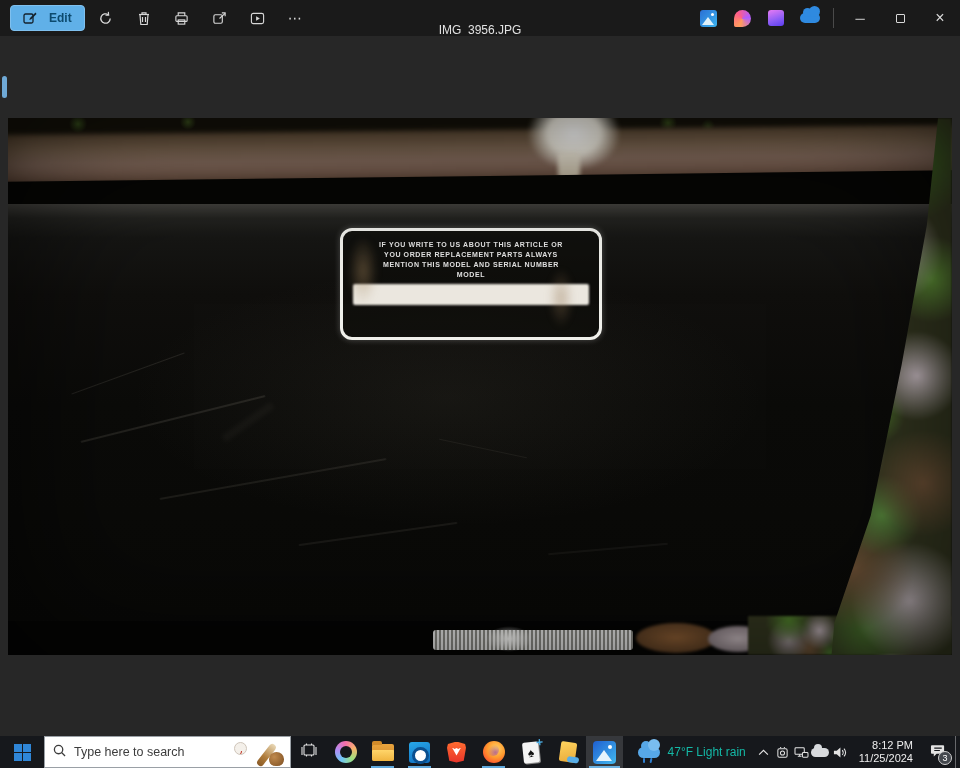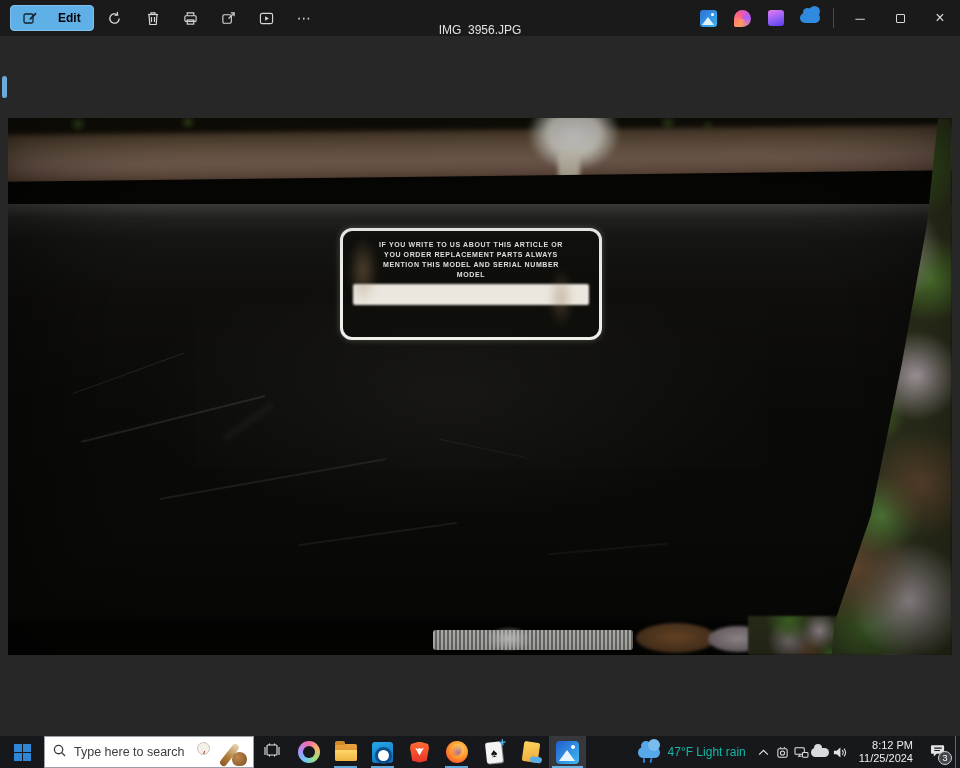--- a/index.html
+++ b/index.html
@@ -2,21 +2,21 @@
 <html><head>
 <meta charset="utf-8">
 <style>
   * { margin:0; padding:0; box-sizing:border-box; }
   html,body { width:960px; height:768px; overflow:hidden; }
   body { background:#272727; font-family:"Liberation Sans", sans-serif; position:relative; }
 
   
   .titlebar { position:absolute; top:0; left:0; width:960px; height:36px; background:#1a1a1a; display:flex; align-items:center; }
   .tb-left { display:flex; align-items:center; gap:4px; padding-left:10px; }
-  .edit-btn { display:flex; align-items:center; gap:21px; background:#60b0e8; border:1px solid #7fc0ee; border-radius:4px; height:26px; padding:0 12px; color:#000000; font-size:12px; font-weight:bold; cursor:pointer; }
+  .edit-btn { display:flex; align-items:center; gap:12px; background:#60b0e8; border:1px solid #7fc0ee; border-radius:4px; height:26px; padding:0 12px; color:#0c4a6e; font-size:12px; font-weight:bold; cursor:pointer; }
   .edit-btn svg { display:block; }
   .tool-btn { width:34px; height:28px; display:flex; align-items:center; justify-content:center; border-radius:4px; color:#d8d8d8; }
   .tool-btn svg { display:block; }
   .more-dots { color:#d8d8d8; font-size:14px; letter-spacing:2px; }
   .tb-title { position:absolute; left:0; right:0; text-align:center; color:#e2e2e2; font-size:12px; pointer-events:none;margin-top:24px; }
   .tb-right { margin-left:auto; display:flex; align-items:center; height:36px; }
   .tb-appicon { width:34px; height:28px; display:flex; align-items:center; justify-content:center; }
   .tb-sep { width:1px; height:20px; background:#4a4a4a; margin:0 6px; }
   .win-btn { width:40px; height:36px; display:flex; align-items:center; justify-content:center; color:#d8d8d8; font-size:13px; }
   .max-box { width:9px; height:9px; border:1px solid #d8d8d8; border-radius:1px; }
@@ -97,21 +97,21 @@
     background:radial-gradient(ellipse,#8a5c33,#5d3f24 70%); filter:blur(1.5px); }
   .ph-paleleaf { position:absolute; left:700px; top:508px; width:60px; height:26px; border-radius:50%;
     background:radial-gradient(ellipse,#c3b6ba,#877b80 75%); filter:blur(1.5px); }
   .ph-vignette { position:absolute; inset:0; box-shadow:inset 0 0 130px 30px rgba(0,0,0,.5); pointer-events:none; }
 
   
   .taskbar { position:absolute; left:0; top:736px; width:960px; height:32px; background:#16181c; display:flex; align-items:stretch; }
   .start { width:44px; display:flex; align-items:center; justify-content:center; }
   .winlogo { display:grid; grid-template-columns:8px 8px; grid-template-rows:8px 8px; gap:1px; }
   .winlogo span { background:#2f86d7; }
-  .searchbox { width:210px; background:#ffffff; border:1px solid #9aa0a6; display:flex; align-items:center; gap:8px; padding:0 8px; position:relative; }
+  .searchbox { width:247px; background:#ffffff; border:1px solid #9aa0a6; display:flex; align-items:center; gap:8px; padding:0 8px; position:relative; }
   .searchbox input { border:none; outline:none; font-size:12.5px; color:#202020; width:110px; background:transparent; font-family:"Liberation Sans",sans-serif; }
   .searchbox input::placeholder { color:#3c3c3c; opacity:1; }
   .search-deco { position:absolute; right:6px; top:3px; width:52px; height:26px; }
   .deco-bat { position:absolute; right:14px; top:2px; width:7px; height:26px; border-radius:4px; background:linear-gradient(180deg,#e9d9b8,#b07c3a 60%,#8a5a26); transform:rotate(38deg); }
   .deco-ball { position:absolute; left:2px; top:2px; width:13px; height:13px; border-radius:50%; background:#f4f0ea; border:1px solid #cfc5ba; overflow:hidden; }
   .deco-ball::before { content:""; position:absolute; left:-5px; top:2px; width:10px; height:10px; border-radius:50%; border:1.5px solid #c23b2e; border-left-color:transparent; border-top-color:transparent; transform:rotate(45deg); }
   .deco-glove { position:absolute; right:0px; bottom:0px; width:15px; height:14px; border-radius:50% 50% 45% 45%; background:radial-gradient(circle at 35% 35%, #c08a4e, #8a5a2a 80%); }
   .taskview { width:36px; display:flex; align-items:center; justify-content:center; color:#e6e6e6; }
   .tb-apps { display:flex; }
   .app-cell { width:37px; display:flex; align-items:center; justify-content:center; position:relative; }

